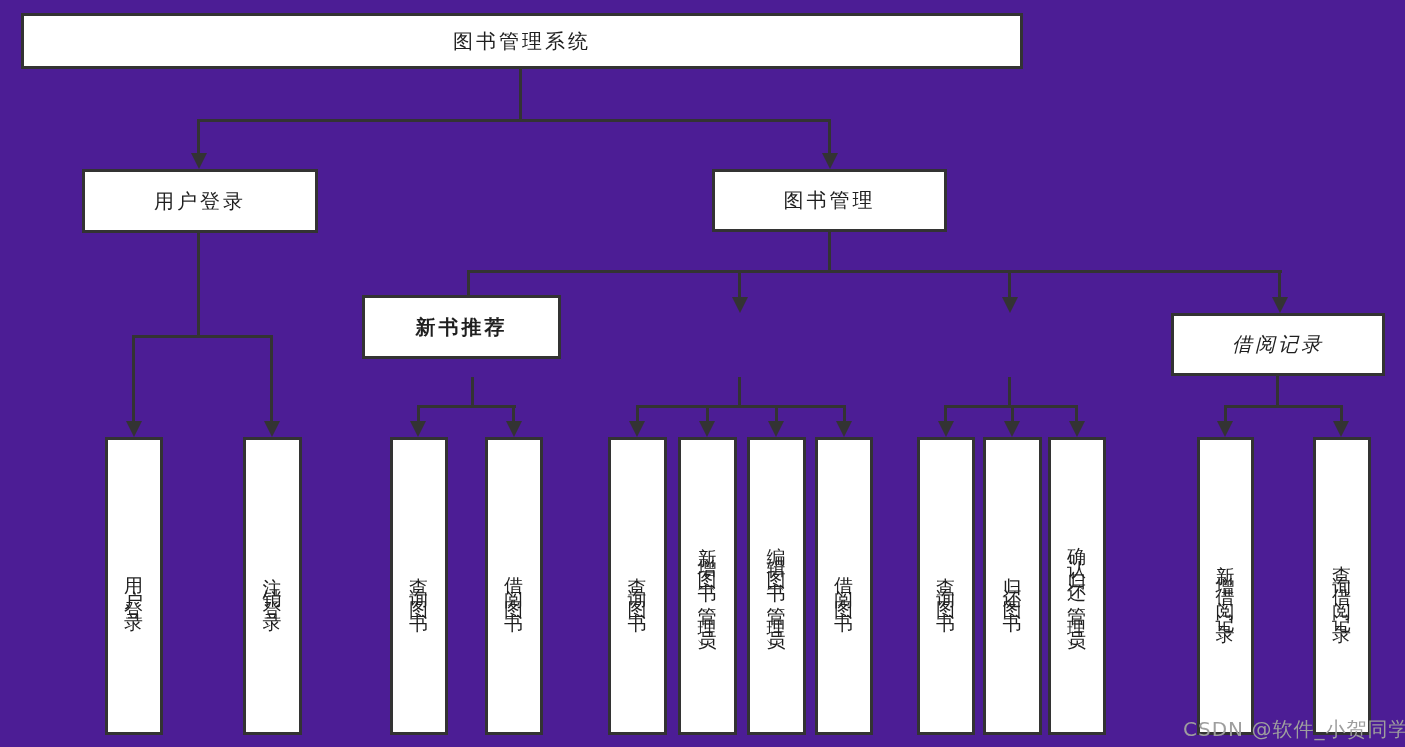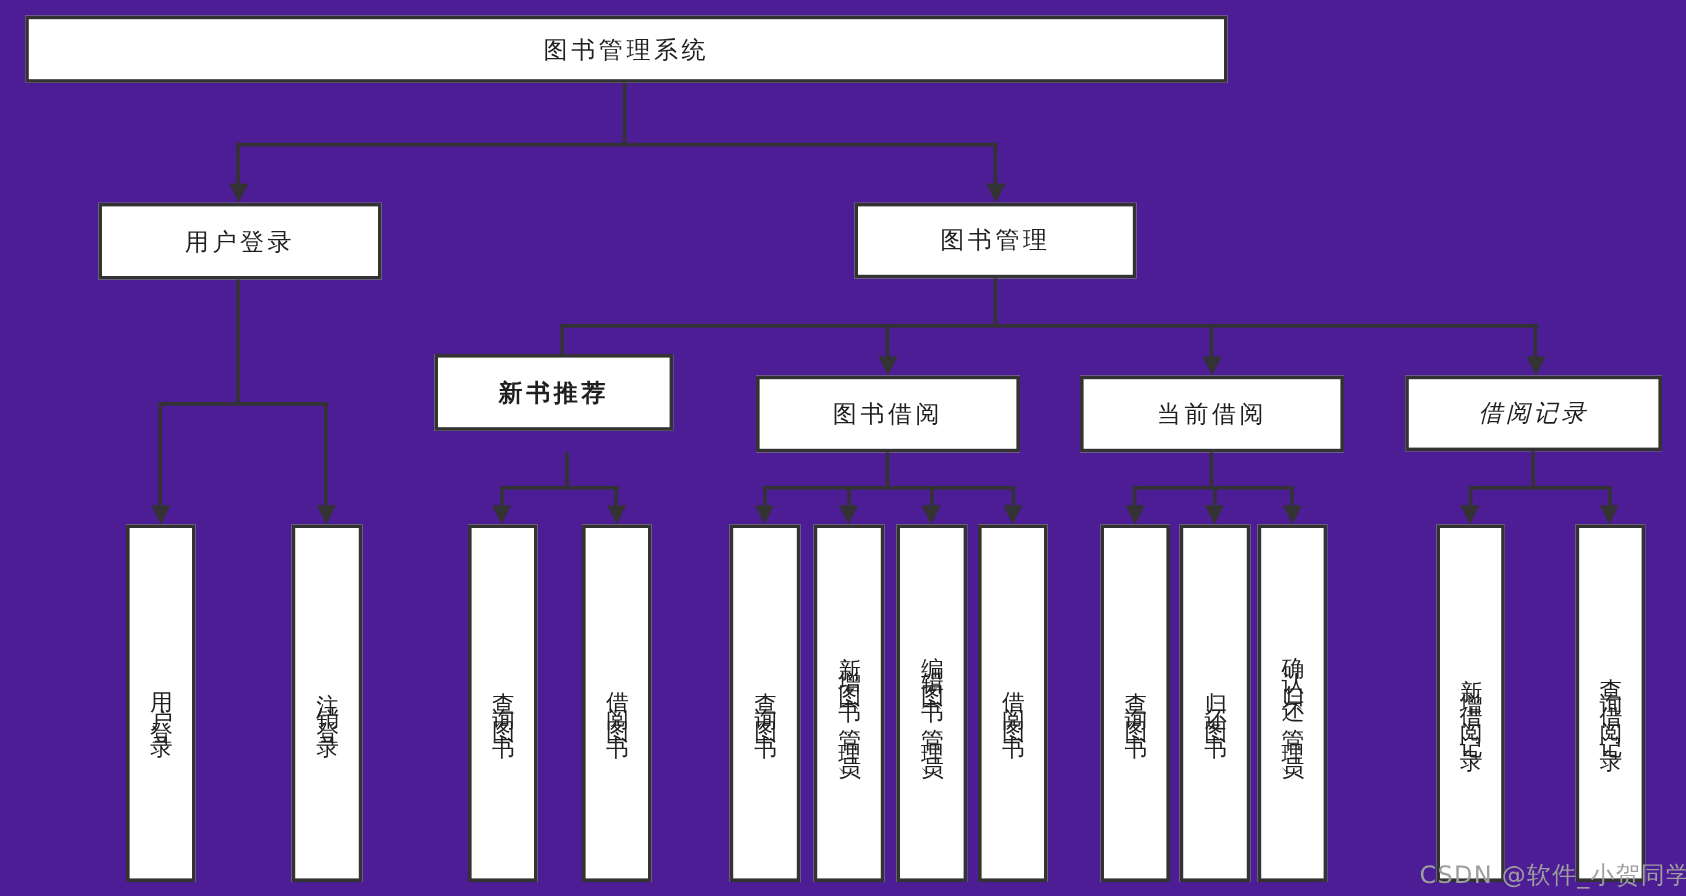--- a/index.html
+++ b/index.html
@@ -98,22 +98,20 @@
   <div class="vline" style="left:467px; top:270px; height:29px;"></div>
   <div class="arrow" style="left:461px; top:297px;"></div>
   <div class="vline" style="left:738px; top:270px; height:29px;"></div>
   <div class="arrow" style="left:732px; top:297px;"></div>
   <div class="vline" style="left:1008px; top:270px; height:29px;"></div>
   <div class="arrow" style="left:1002px; top:297px;"></div>
   <div class="vline" style="left:1278px; top:270px; height:29px;"></div>
   <div class="arrow" style="left:1272px; top:297px;"></div>
 
   <div class="node" style="left:362px; top:295px; width:199px; height:64px;font-weight:bold;">新书推荐</div>
-  <div class="node" style="left:630px; top:313px; width:220px; height:64px;">图书借阅</div>
-  <div class="node" style="left:900px; top:313px; width:220px; height:64px;">当前借阅</div>
   <div class="node" style="left:1171px; top:313px; width:214px; height:63px;font-style:italic;">借阅记录</div>
 
   <div class="vline" style="left:471px; top:377px; height:28px;"></div>
   <div class="hline" style="left:417px; top:405px; width:99px;"></div>
   <div class="vline" style="left:417px; top:405px; height:16px;"></div>
   <div class="arrow" style="left:410px; top:421px;"></div>
   <div class="vline" style="left:512px; top:405px; height:16px;"></div>
   <div class="arrow" style="left:506px; top:421px;"></div>
 
   <div class="vline" style="left:738px; top:377px; height:28px;"></div>

